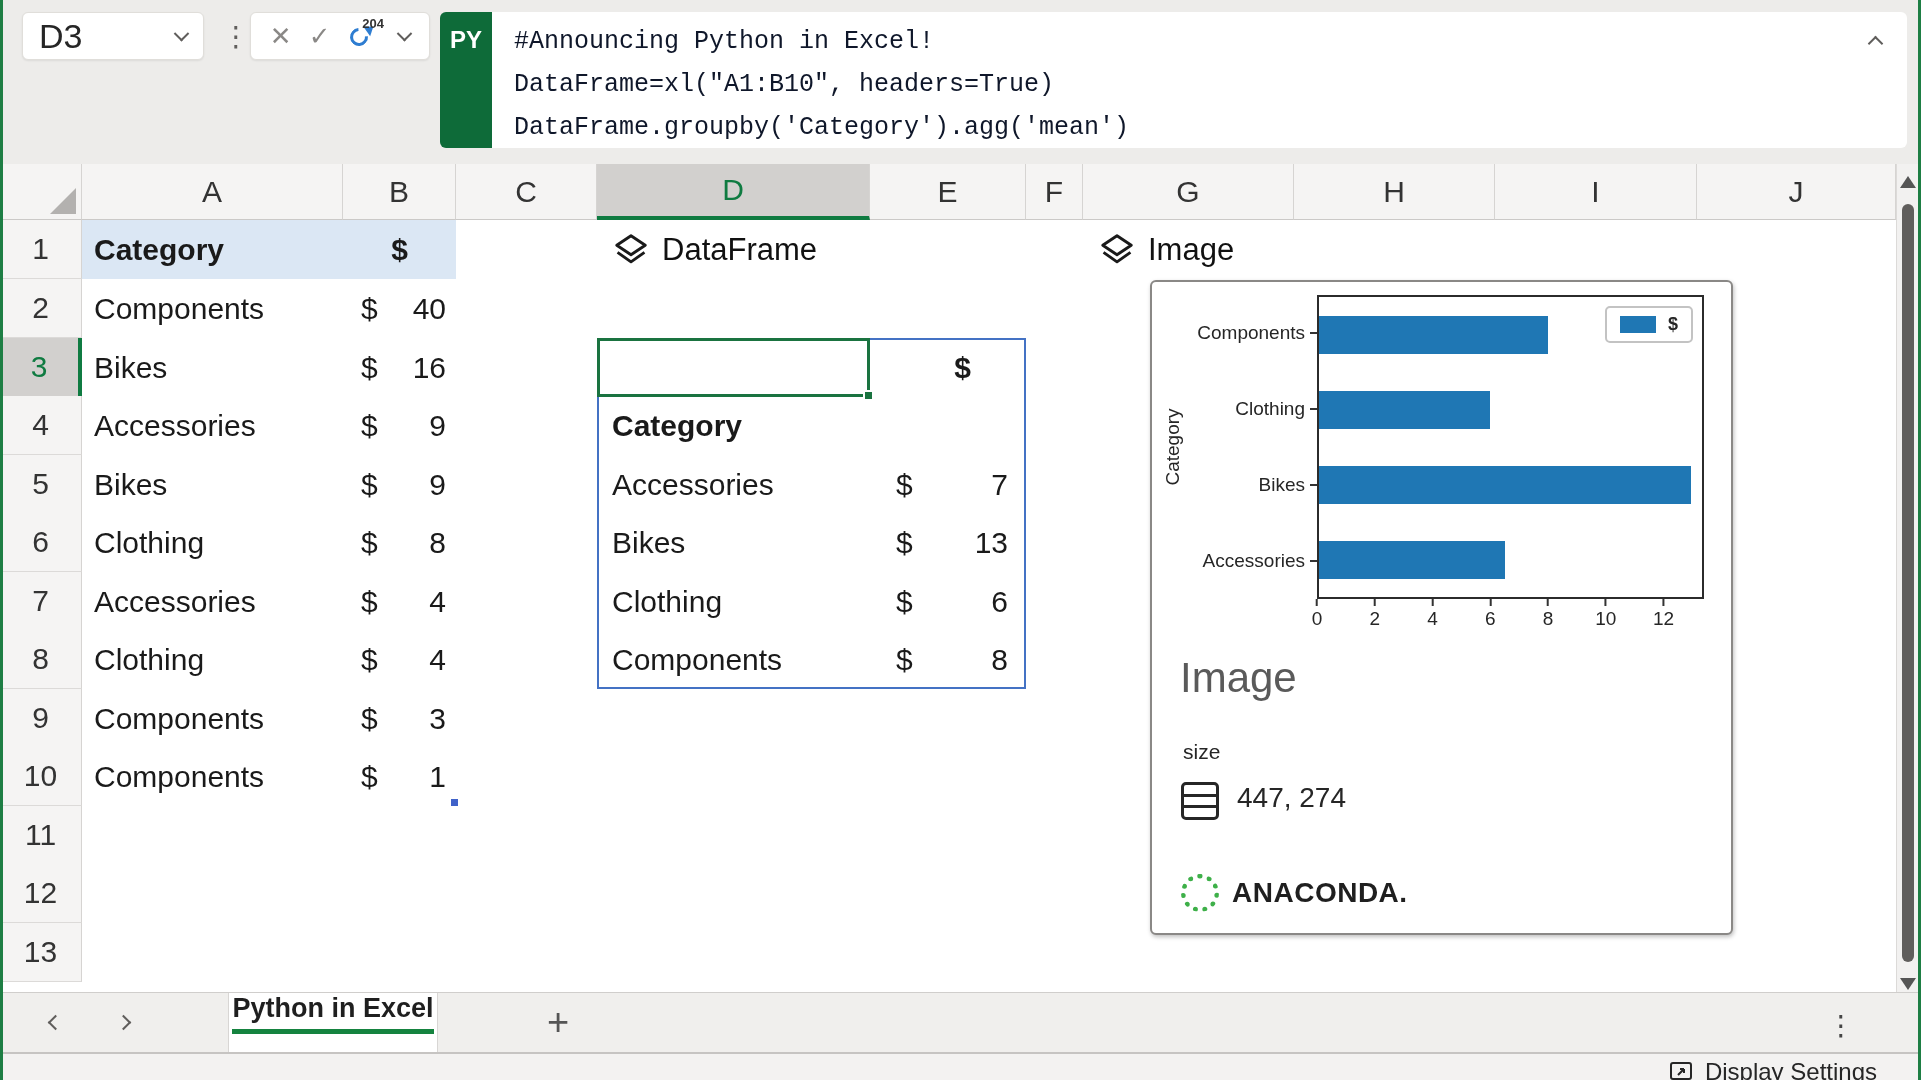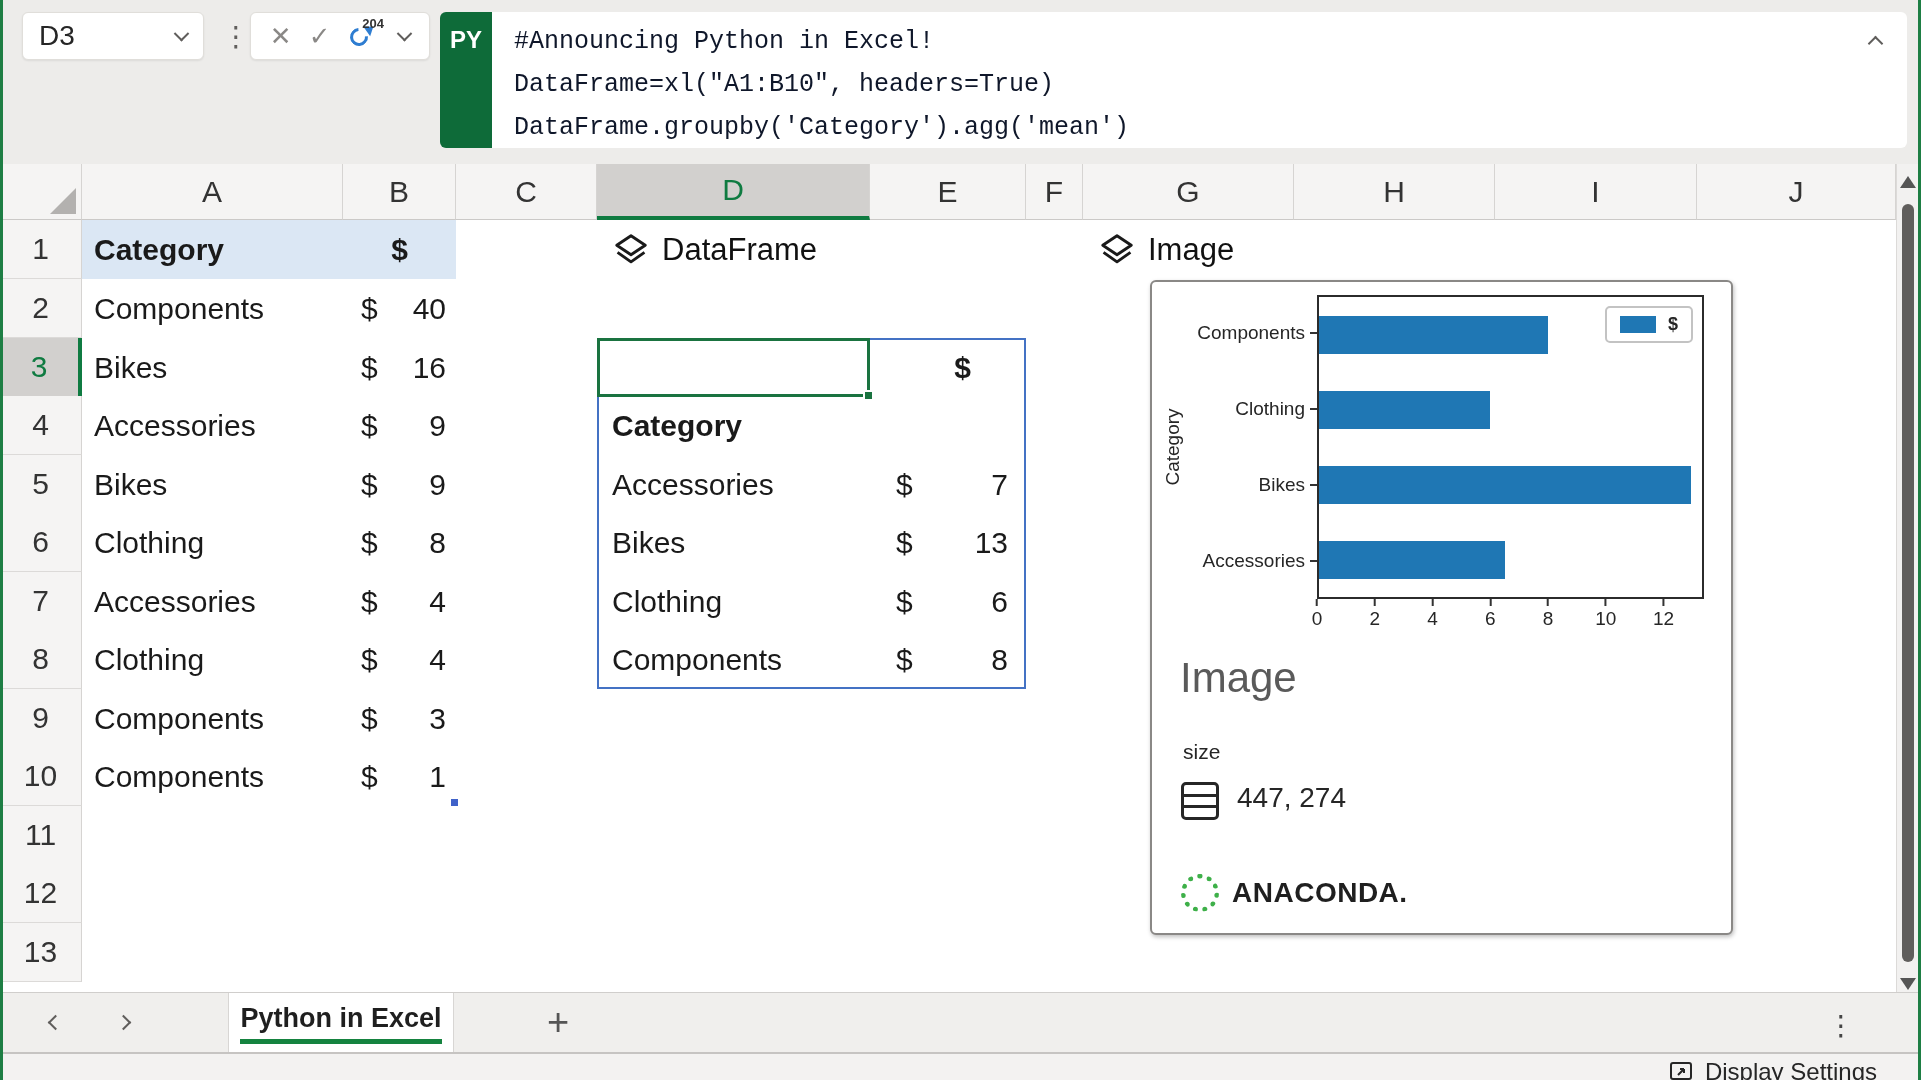--- a/index.html
+++ b/index.html
@@ -9,21 +9,21 @@
 
   
   .edge { position:absolute; top:0; bottom:0; width:3px; background:#1e7e44; z-index:50; }
   .edge.left{ left:0; } .edge.right{ right:0; }
 
   
   .formula-region { position:absolute; left:0; top:0; width:1921px; height:164px; background:#edecea; }
   .name-box { position:absolute; left:22px; top:12px; width:182px; height:48px; background:#fff;
     border:1px solid #e0deda; border-radius:6px; box-shadow:0 1px 2px rgba(0,0,0,.08);
     display:flex; align-items:center; justify-content:space-between; padding:0 16px; }
-  .name-box .ref { font-size:28px; color:#262626; }
+  .name-box .ref { font-size:34px; color:#262626; }
   .chev { display:inline-block; width:11px; height:11px; border-right:2.5px solid #605e5c; border-bottom:2.5px solid #605e5c; }
   .chev.down{ transform:rotate(45deg) translate(-2px,-2px); }
   .chev.up{ transform:rotate(-135deg); }
   .chev.left{ transform:rotate(135deg); }
   .chev.right{ transform:rotate(-45deg); }
   .kebab { position:absolute; left:222px; top:20px; font-size:28px; color:#605e5c; font-family:"DejaVu Sans",sans-serif; }
   .fx-group { position:absolute; left:250px; top:12px; width:180px; height:48px; background:#fff;
     border:1px solid #e0deda; border-radius:6px; box-shadow:0 1px 2px rgba(0,0,0,.08);
     display:flex; align-items:center; justify-content:space-around; padding:0 10px; }
   .icon-x, .icon-check { font-size:26px; color:#8a8886; font-family:"DejaVu Sans",sans-serif; line-height:1; }
@@ -123,23 +123,23 @@
   .tri-up { position:absolute; left:3px; top:12px; width:0; height:0;
     border-left:8px solid transparent; border-right:8px solid transparent; border-bottom:12px solid #555; }
   .vthumb { position:absolute; left:5px; top:40px; width:12px; height:758px; background:#605e5c; border-radius:6px; }
   .tri-down { position:absolute; left:3px; bottom:10px; width:0; height:0;
     border-left:8px solid transparent; border-right:8px solid transparent; border-top:12px solid #555; }
 
   
   .sheet-bar { position:absolute; left:0; top:992px; width:1921px; height:60px; background:#f0efed;
     border-top:1px solid #d0cecc; }
   .nav-chev { position:absolute; top:24px; cursor:default; }
-  .sheet-tab { position:absolute; left:228px; top:0; width:226px; height:60px; background:#fff;
+  .sheet-tab { position:absolute; left:228px; top:0; width:210px; height:60px; background:#fff;
     border-left:1px solid #d8d6d4; border-right:1px solid #d8d6d4;
-    display:flex; align-items:center; justify-content:center; }
+    display:flex; align-items:flex-start; justify-content:center; }
   .sheet-tab .tabtext { font-size:27px; font-weight:bold; color:#1f1f1f; padding-bottom:5px;
     border-bottom:5px solid #15833f; }
   .add-tab { position:absolute; left:535px; top:6px; font-size:38px; color:#555; width:46px; height:46px;
     text-align:center; line-height:46px; }
   .tab-kebab { position:absolute; right:66px; top:16px; font-size:28px; color:#444; font-family:"DejaVu Sans",sans-serif; }
 
   
   .status-bar { position:absolute; left:0; top:1052px; width:1921px; height:28px; background:#f3f2f1;
     border-top:2px solid #c6c4c2; }
   .display-settings { position:absolute; right:44px; top:4px; display:flex; align-items:center; gap:10px;

